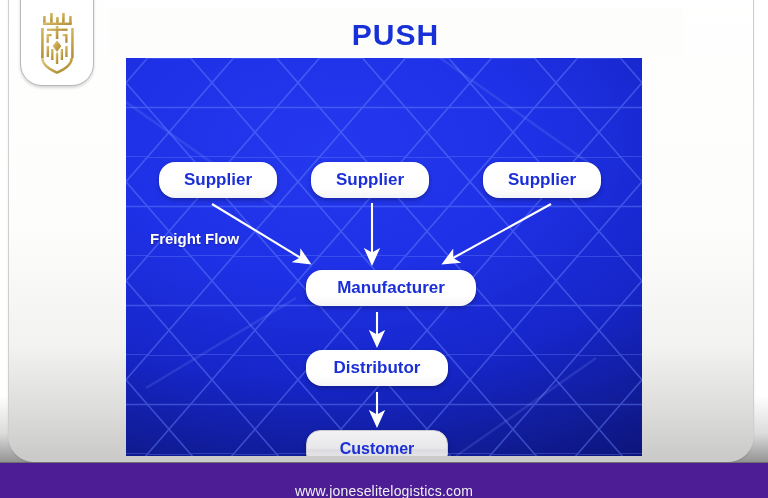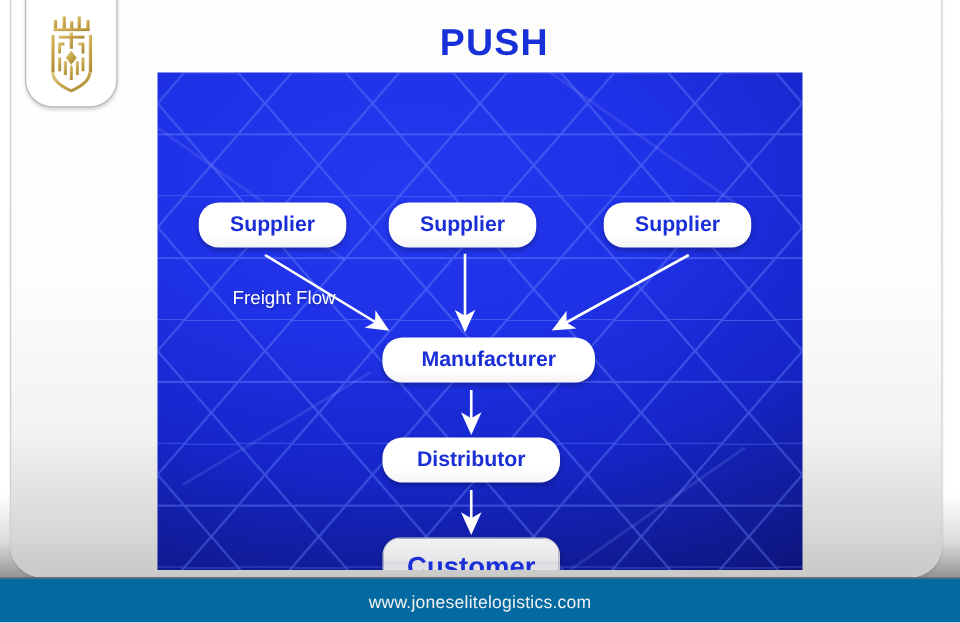--- a/index.html
+++ b/index.html
@@ -113,53 +113,51 @@
     box-shadow: 0 2px 4px rgba(0,0,0,0.30);
     white-space: nowrap;
   }
   .node.supplier  { width: 118px; height: 36px; font-size: 17px; top: 104px; }
   .node.sup-1 { left: 33px; }
   .node.sup-2 { left: 185px; }
   .node.sup-3 { left: 357px; }
   .node.manufacturer { left: 180px; top: 212px; width: 170px; height: 36px; font-size: 17px; }
   .node.distributor  { left: 180px; top: 292px; width: 142px; height: 36px; font-size: 17px; }
   .node.customer {
-    left: 180px; top: 372px; width: 142px; height: 38px; font-size: 22px;
+    left: 180px; top: 372px; width: 142px; height: 38px; font-size: 16px;
     background: linear-gradient(180deg, #f2f2f4 0%, #e7e7ea 48%, #dcdce0 52%, #f0f0f2 100%);
     border: 1px solid #c9c9cf;
     border-radius: 14px;
-    align-items: flex-end;
   }
 
   
   .freight-label {
     position: absolute;
     left: 24px;
     top: 172px;
     color: #ffffff;
     font-size: 15px;
-    font-weight: normal;
+    font-weight: bold;
     text-shadow: 0 1px 2px rgba(0,0,0,0.30);
     font-family: "Liberation Sans", sans-serif;
-    margin-left: 36px;
   }
 
   .arrows { position: absolute; inset: 0; }
 
   
   .footer {
     position: absolute;
     left: 0;
     top: 462px;
     width: 768px;
     height: 36px;
-    background: #0369a1;
+    background: #4c1d95;
     border-top: 1px solid #6f6f6f;
     display: flex;
-    align-items: center;
+    align-items: flex-end;
     justify-content: center;
   }
   .footer-text {
     color: #f1f1f1;
     font-size: 14px;
     letter-spacing: 0.2px;
     font-family: "Liberation Sans", sans-serif;
   }
 </style>
 </head>

